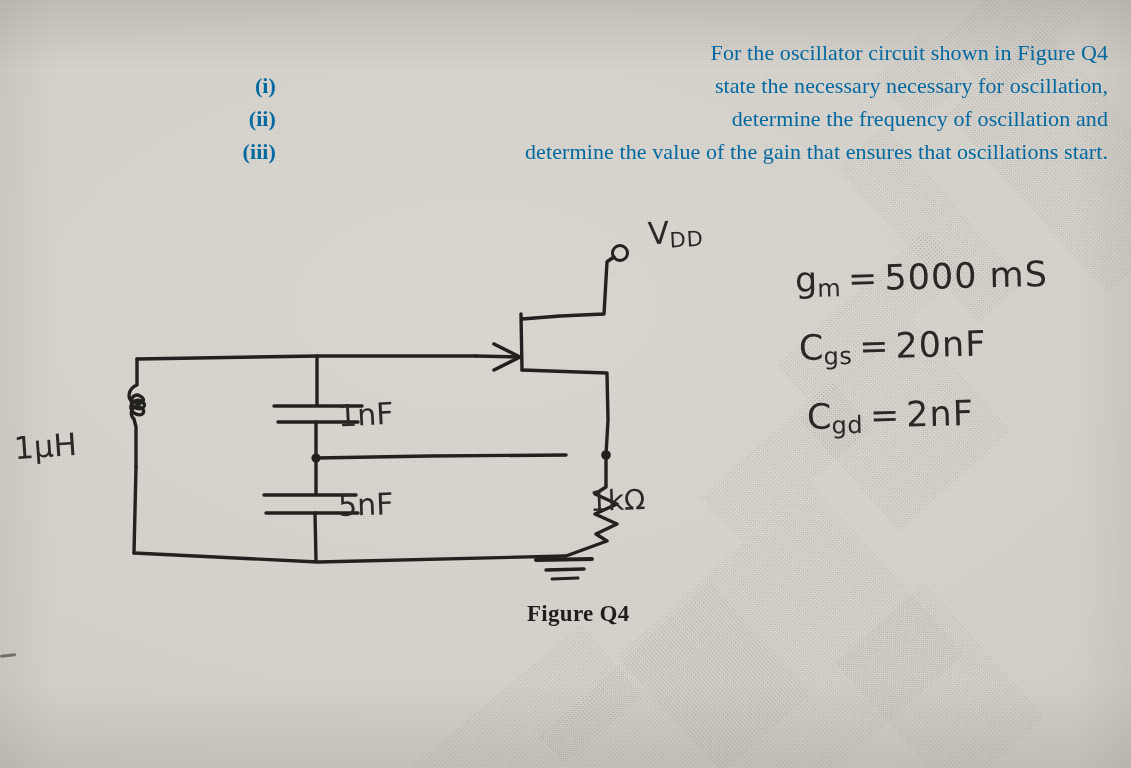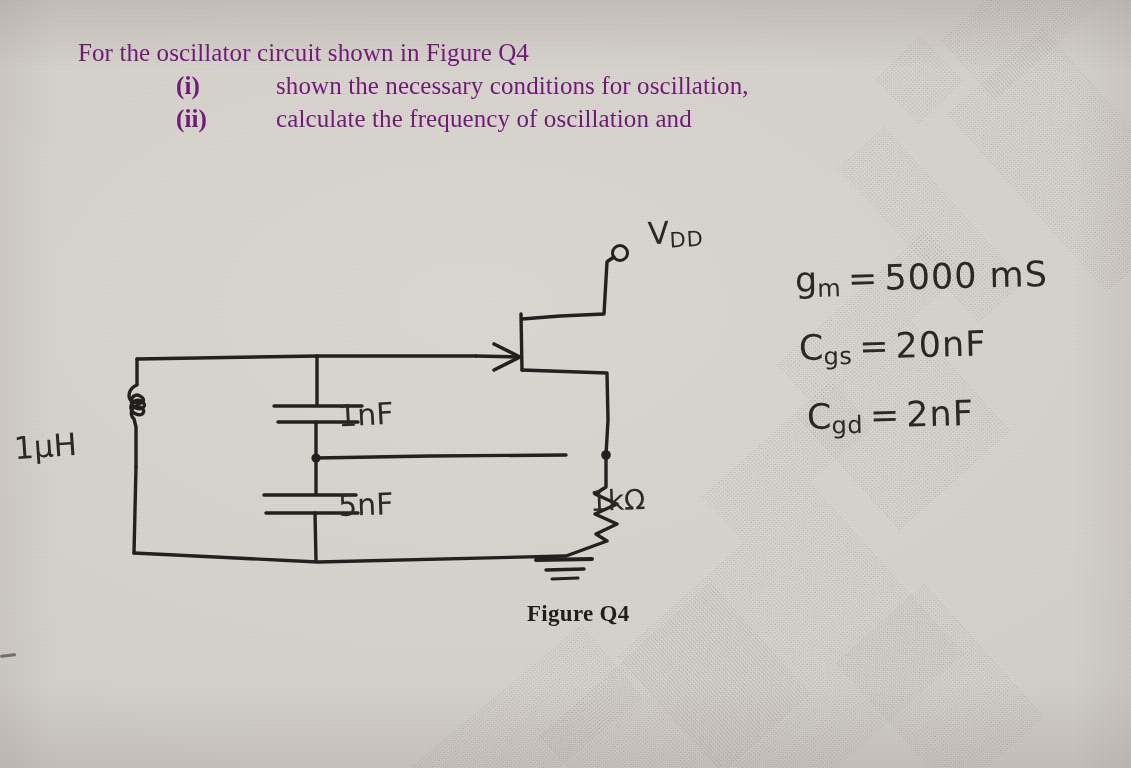--- a/index.html
+++ b/index.html
@@ -42,24 +42,25 @@
   .wm{
     position:absolute;
     background-image:radial-gradient(#6d665e 34%, rgba(0,0,0,0) 36%);
     background-size:3px 3px;
     opacity:.30;
   }
 
   
   #question{
     position:absolute;left:78px;top:36px;width:1030px;
-    color:#701a75;
-    font-size:25px;
+    color:#0369a1;
+    font-size:22px;
     line-height:33px;
     letter-spacing:.1px;
+    text-align:right;
   }
   #question .lead{display:block;}
   .qrow{display:flex;margin-left:98px;}
   .qnum{width:100px;font-weight:bold;flex:0 0 100px;}
   .qtxt{flex:1 1 auto;}
 
   
   #figcap{
     position:absolute;left:527px;top:601px;
     font-weight:bold;font-size:23px;color:#201e1c;
@@ -130,25 +131,29 @@
   <div class="wm" style="left:400px;top:690px;width:240px;height:95px;transform:rotate(-40deg);"></div>
 </div>
 
 <div id="edgeshade"></div>
 
 <div id="question">
   <span class="lead">For the oscillator circuit shown in Figure Q4</span>
 
   <div class="qrow">
     <span class="qnum">(i)</span>
-    <span class="qtxt">shown the necessary conditions for oscillation,</span>
+    <span class="qtxt">state the necessary necessary for oscillation,</span>
   </div>
   <div class="qrow">
     <span class="qnum">(ii)</span>
-    <span class="qtxt">calculate the frequency of oscillation and</span>
+    <span class="qtxt">determine the frequency of oscillation and</span>
+  </div>
+  <div class="qrow">
+    <span class="qnum">(iii)</span>
+    <span class="qtxt">determine the value of the gain that ensures that oscillations start.</span>
   </div>
 </div>
 
 <svg id="circuit" viewBox="0 0 1131 768">
   <g stroke="#23211f" fill="none" stroke-width="3.4" stroke-linecap="round" stroke-linejoin="round">
 
     <path d="M137,359 L137,385
              C129,388 126,398 133,402
              C141,406 148,400 140,396
              C133,392 128,402 134,407

